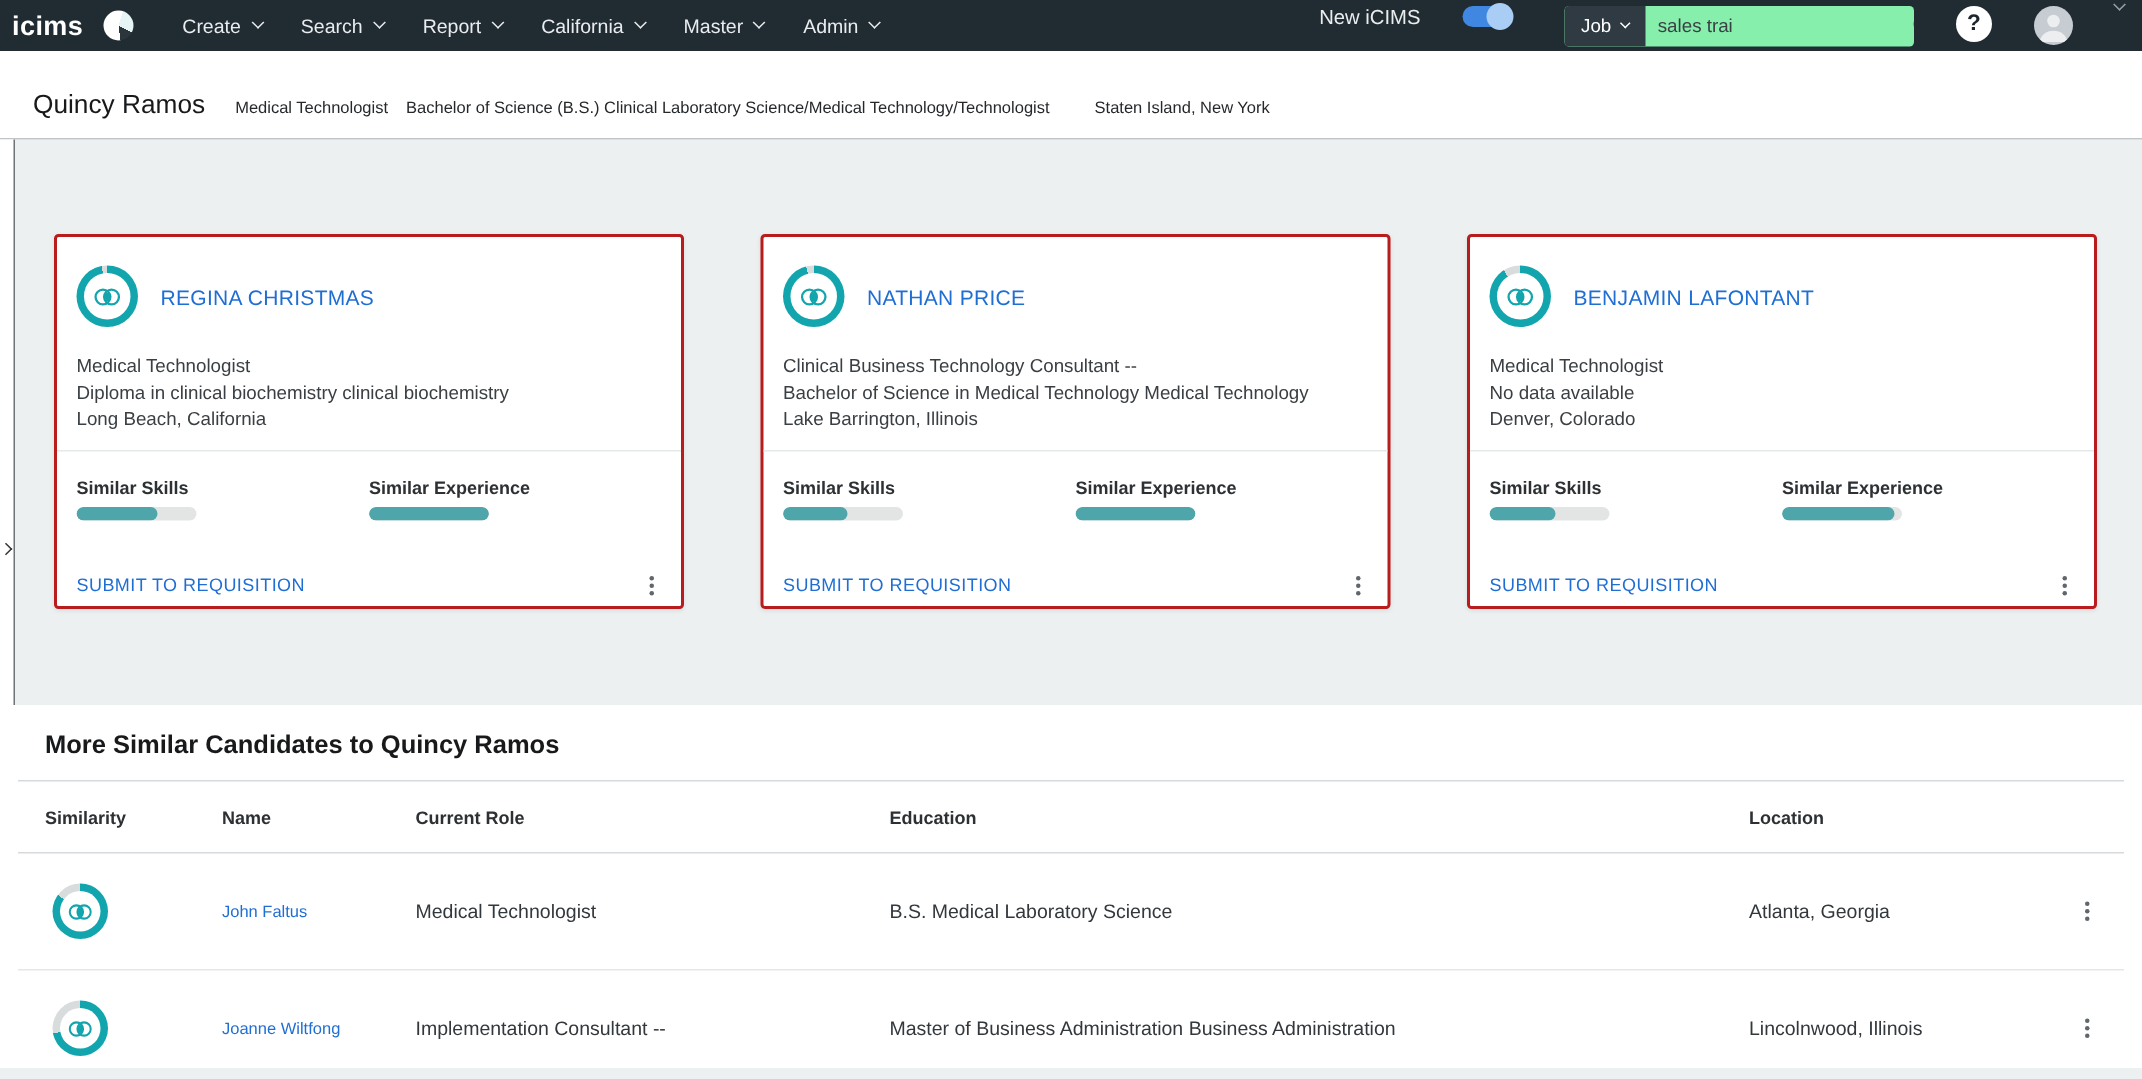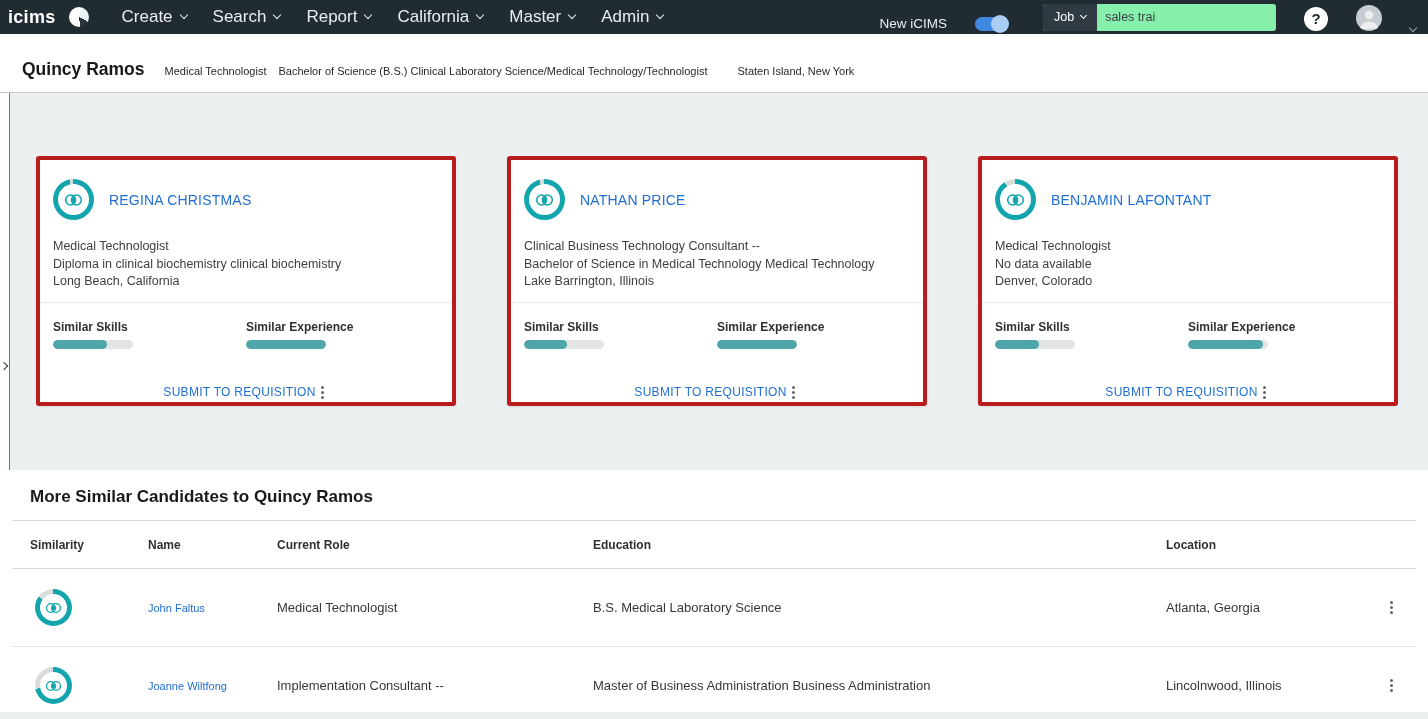--- a/index.html
+++ b/index.html
@@ -11,64 +11,64 @@
   body{
     width:1428px;height:719px;overflow:hidden;position:relative;
     background:#edf0f1;font-family:"Liberation Sans",sans-serif;color:#33383c;
   }
   
   .topbar{height:34px;background:var(--topbar-bg);display:flex;align-items:center;padding:0 12px 0 8px;color:#e9edef}
   .logo{font-size:18px;font-weight:bold;color:#fff;letter-spacing:.3px;margin-right:13px;cursor:pointer}
   .logo-mark{width:20px;height:20px;border-radius:50%;margin-right:20px;cursor:pointer;
     background:conic-gradient(from 118deg,#2b353c 0 15%,#ffffff 15% 72%,#e6f4f5 72% 100%)}
   .nav{display:flex;align-items:center}
-  .nav-item{display:flex;align-items:center;gap:8px;height:34px;padding:0 13px;font-size:17px;cursor:pointer;white-space:nowrap}
+  .nav-item{display:flex;align-items:center;gap:8px;height:34px;padding:0 13px;font-size:13px;cursor:pointer;white-space:nowrap}
   .chev{width:6px;height:6px;border-right:1.6px solid currentColor;border-bottom:1.6px solid currentColor;
     transform:rotate(45deg);display:inline-block;margin-top:-4px}
-  .topbar-right{margin-left:auto;display:flex;align-items:flex-end;gap:28px}
+  .topbar-right{margin-left:auto;display:flex;align-items:flex-start;gap:28px}
   .newicims{font-size:13.5px;white-space:nowrap}
   .toggle{width:32px;height:14px;border-radius:8px;background:var(--toggle-blue);position:relative;cursor:pointer;margin-right:8px}
   .toggle-knob{width:18px;height:18px;border-radius:50%;background:var(--toggle-knob);position:absolute;right:-2px;top:-2px}
   .searchbox{width:233px;height:27px;background:#86efac;border-radius:3px;display:flex;align-items:center;overflow:hidden}
   .scope{height:100%;background:#2f3a42;color:#fff;display:flex;align-items:center;gap:7px;padding:0 11px;font-size:12.5px;cursor:pointer}
   .scope .chev{width:5px;height:5px}
   .search-input{border:none;outline:none;flex:1;padding:0 8px;font-size:12.5px;color:#3a3f43;font-family:inherit;background:transparent}
   .magnifier{display:flex;align-items:center;padding-right:8px;cursor:pointer}
   .help{width:24px;height:24px;border-radius:50%;background:#fff;color:#1d262c;font-weight:bold;font-size:15px;
     display:flex;align-items:center;justify-content:center;cursor:pointer}
   .avatar{width:26px;height:26px;border-radius:50%;background:#c6ccd1;overflow:hidden;cursor:pointer}
   .acct-chev{color:#9aa1a6;display:flex;align-items:center;cursor:pointer}
   
   .page-header{height:59px;background:#fff;border-bottom:1px solid #bfc5c8;display:flex;align-items:baseline;padding:25px 0 0 22px}
-  .page-header h1{font-size:17.5px;margin:0 20px 0 0;color:#17191b;font-weight:bold}
+  .page-header h1{font-size:17.5px;margin:0 20px 0 0;color:#17191b;font-weight:normal}
   .sub{font-size:11px;color:#26292c}
   .sub-role{margin-right:12px}
   .sub-edu{margin-right:30px}
   
   .cards-section{position:relative;height:377px}
   .expander{position:absolute;left:0;top:0;width:10px;height:100%;background:#fff;border-right:1px solid #6e7377}
   .expander-chev{position:absolute;left:1px;top:270px;width:6px;height:6px;
     border-right:1.5px solid #333;border-top:1.5px solid #333;transform:rotate(45deg);cursor:pointer}
   .cards-row{display:flex;padding:63px 0 0 36px;gap:51px}
-  .card{width:420px;height:250px;background:#fff;border:4px solid #b91c1c;border-radius:3px;box-shadow:0 1px 3px rgba(0,0,0,.08)}
+  .card{width:420px;height:250px;background:#fff;border:2px solid #b91c1c;border-radius:3px;box-shadow:0 1px 3px rgba(0,0,0,.08)}
   .card-top{display:flex;align-items:center;gap:15px;padding:19px 13px 0}
   .ring{width:41px;height:41px;border-radius:50%;display:flex;align-items:center;justify-content:center;flex:none;
     background:conic-gradient(var(--teal) 95%,#d9dcdd 0)}
   .ring-inner{width:31px;height:31px;background:#fff;border-radius:50%;display:flex;align-items:center;justify-content:center}
   .sim-glyph circle{stroke:var(--teal)}
   .sim-glyph ellipse{fill:var(--teal)}
   .card-name{font-size:14px;color:var(--link-blue);letter-spacing:.2px;text-decoration:none;cursor:pointer}
   .card-info{padding:18px 13px 0;font-size:12.5px;color:#3a3f43;line-height:17.5px}
   .card-divider{height:1px;background:#e6e9ea;margin-top:11px}
   .card-bars{display:flex;padding:17px 13px 0}
   .bar-col{width:203px}
   .bar-label{font-size:12px;font-weight:bold;color:#2d3134;margin-bottom:6px}
   .bar{width:80px;height:9px;border-radius:5px;background:#e3e5e5;overflow:hidden}
   .bar-fill{height:100%;background:var(--bar-teal);border-radius:5px}
-  .card-actions{display:flex;align-items:center;justify-content:center;padding:34px 13px 0}
+  .card-actions{display:flex;align-items:center;justify-content:space-between;padding:34px 13px 0}
   .submit-link{font-size:12px;color:var(--link-blue);letter-spacing:.3px;text-decoration:none;cursor:pointer}
   .kebab{display:flex;flex-direction:column;gap:2px;padding:3px 5px;cursor:pointer}
   .kebab i{width:3px;height:3px;border-radius:50%;background:#606669}
   
   .table-section{background:#fff;height:242px;overflow:hidden}
   .table-section h2{font-size:17px;margin:0;padding:17px 30px 13px;color:#17191b}
   .hdiv{height:1px;background:#d7dadc;margin:0 12px}
   .rdiv{height:1px;background:#e4e7e9;margin:0 12px}
   .grid{display:grid;grid-template-columns:118px 129px 316px 573px 1fr 40px;align-items:center;padding:0 30px}
   .thead{height:47px;font-size:12px;font-weight:bold;color:#2d3134}

